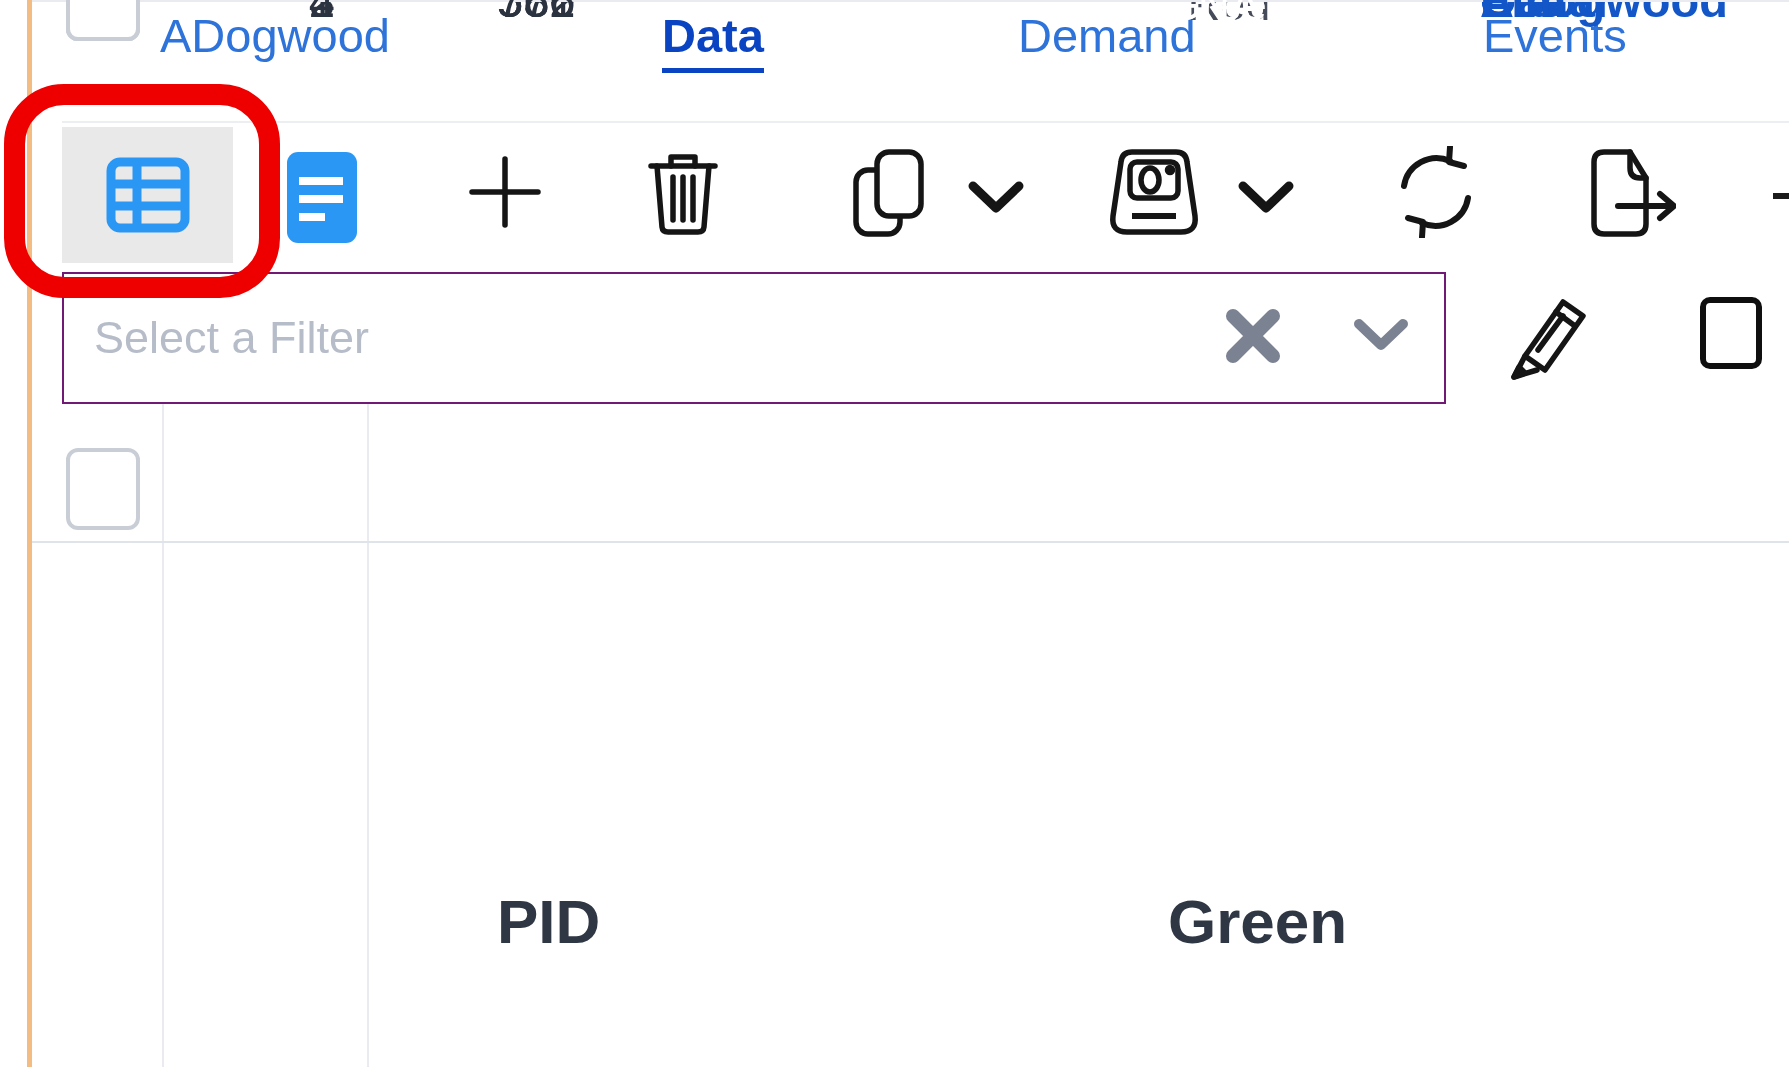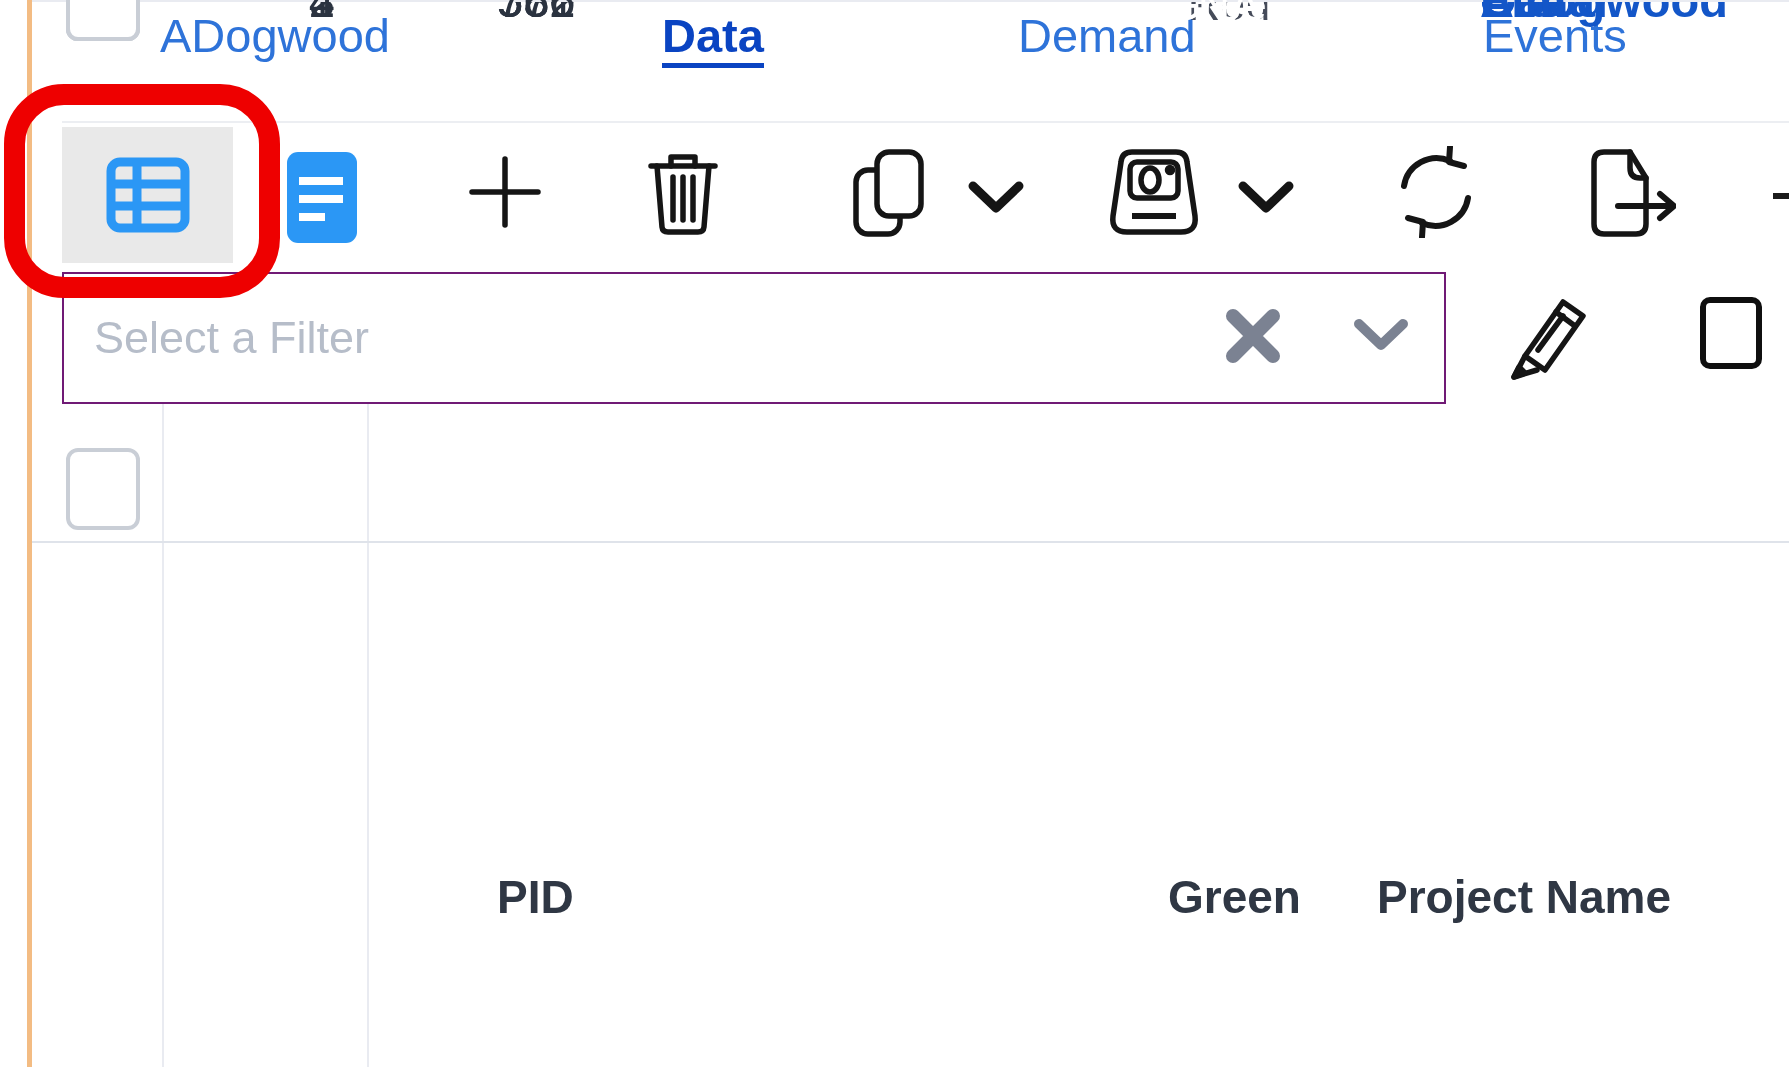--- a/index.html
+++ b/index.html
@@ -4,21 +4,21 @@
 <style>
   html,body{margin:0;padding:0;background:#fff;}
   .canvas{position:relative;width:1789px;height:1067px;background:#fff;overflow:hidden;
           font-family:"Liberation Sans",sans-serif;}
 
   
   .accent-line{position:absolute;left:27px;top:0;width:5px;height:100%;background:#f3bc83;}
 
   
   .nav-tab{position:absolute;top:8px;font-size:47px;color:#2e73d9;cursor:pointer;white-space:nowrap;}
-  .nav-tab.active{font-weight:700;color:#0a44c2;border-bottom:5px solid #0a44c2;}
+  .nav-tab.active{font-weight:700;color:#0a44c2;border-bottom:5px solid #0a44c2;padding-bottom:5px;}
   #tab-dashboard{left:160px}
   #tab-data{left:662px}
   #tab-demand{left:1018px}
   #tab-events{left:1483px}
 
   
   .toolbar-divider{position:absolute;left:62px;right:0;top:121px;height:2px;background:#eceef2;}
   .tool{position:absolute;cursor:pointer;}
   .active-tool-bg{position:absolute;left:62px;top:127px;width:171px;height:136px;background:#e9e9e9;}
   svg{display:block}
@@ -36,21 +36,21 @@
   .filter-chevron{position:absolute;left:1352px;top:318px;}
   .edit-btn{position:absolute;left:1505px;top:286px;}
   .square-checkbox{position:absolute;left:1700px;top:297px;width:62px;height:72px;
               border:6px solid #0f0f0f;border-radius:10px;box-sizing:border-box;background:#fff;cursor:pointer;}
 
   
   .vline{position:absolute;top:404px;bottom:0;width:2px;background:#e9ebf1;}
   .vline.a{left:162px}.vline.b{left:367px}
   .header-border{position:absolute;left:32px;right:0;top:541px;height:2px;background:#dfe3ea;}
   .thead{position:absolute;left:0;right:0;top:404px;height:137px;}
-  .th{position:absolute;top:466px;font-size:46px;font-weight:700;color:#2f3744;white-space:nowrap;}
+  .th{position:absolute;top:482px;font-size:62px;font-weight:700;color:#2f3744;white-space:nowrap;}
   .th-pid{left:497px}.th-scenario{left:720px}.th-status{left:1168px}.th-project{left:1377px}
   .cb{width:74px;height:82px;border:4px solid #c9ced6;border-radius:12px;box-sizing:border-box;
       background:#fff;cursor:pointer;}
   .thead .cb{position:absolute;left:66px;top:44px;}
 
   .trow{position:absolute;left:32px;right:0;border-bottom:2px solid #e9ebf1;box-sizing:border-box;}
   .trow:nth-of-type(1){top:543px;height:136px;}
   .trow:nth-of-type(2){top:679px;height:132px;}
   .trow:nth-of-type(3){top:811px;height:135px;}
   .trow:nth-of-type(4){top:946px;height:132px;}
@@ -192,21 +192,20 @@
   <div class="square-checkbox"></div>
 
   <div class="vline a"></div>
   <div class="vline b"></div>
   <div class="header-border"></div>
 
   <div class="thead">
     <div class="cb"></div>
     <div class="th th-pid">PID</div>
     <div class="th th-status">Green</div>
-    <div class="th th-project">Project Name</div>
   </div>
 
   <div class="trow">
     <div class="cb"></div>
     <div class="cell num">1</div>
     <div class="cell pid">531</div>
     <div class="cell scenario"></div>
     <div class="cell pill" style="background-color: rgb(220, 46, 74); color: rgb(69, 75, 89);">Red</div>
     <div class="cell project">Oak</div>
   </div>

